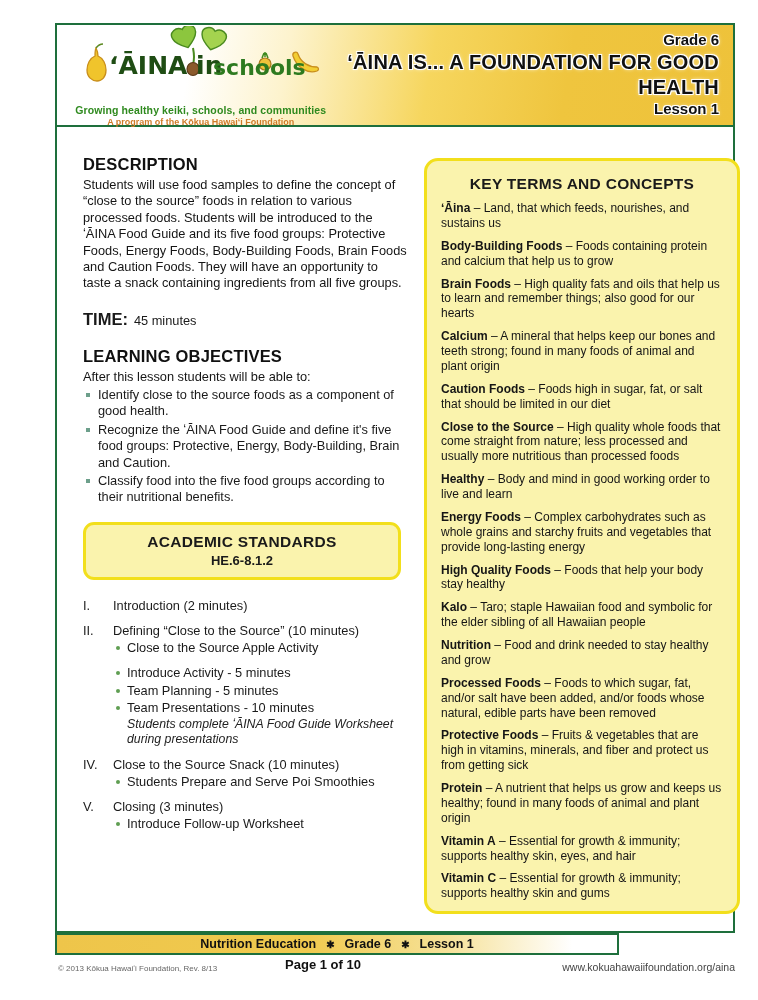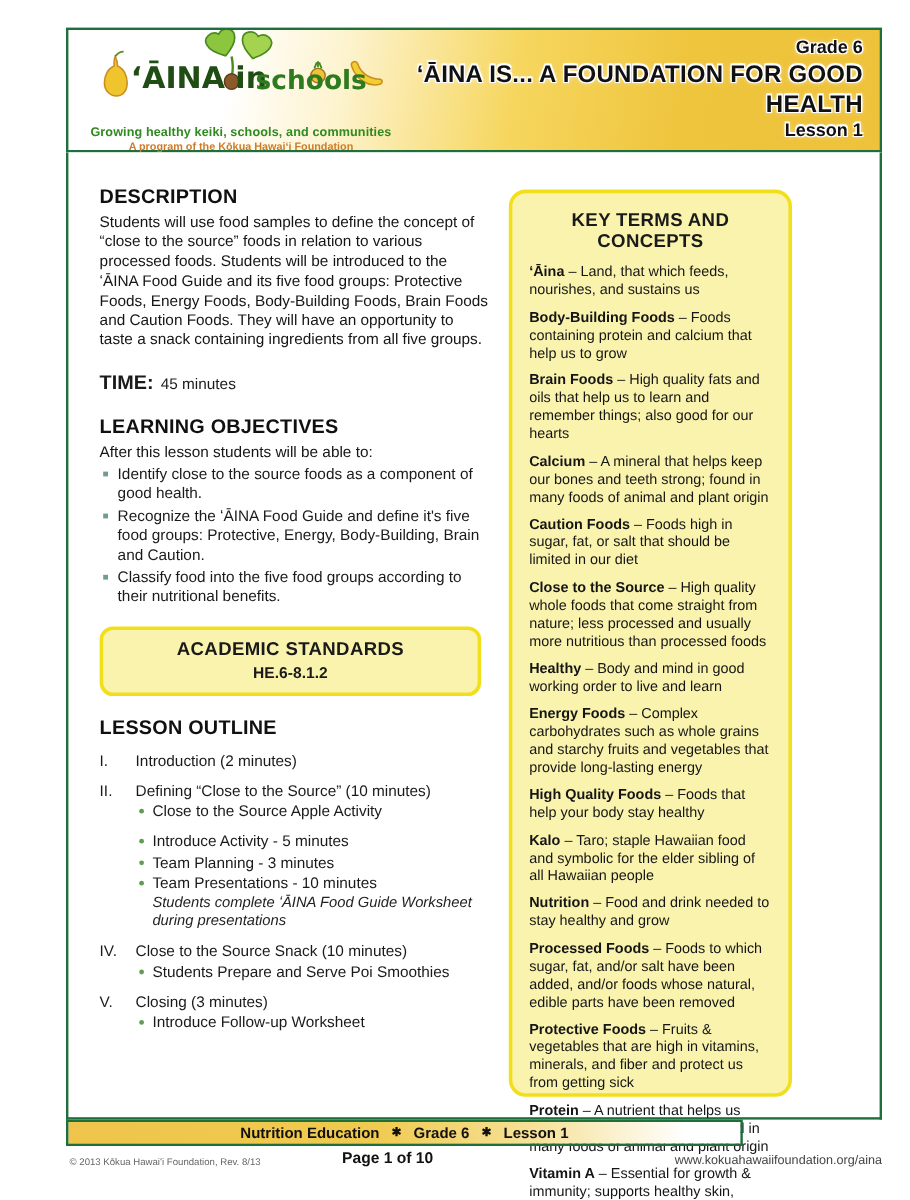--- a/index.html
+++ b/index.html
@@ -41,21 +41,21 @@
 
   .o-item{margin-top:9px;}
   .o-head{display:flex;font-size:12.8px;line-height:1.25;}
   .o-num{flex:0 0 30px;}
   .o-text{flex:1;}
   .o-sub{position:relative;margin-left:30px;padding-left:14px;font-size:12.8px;line-height:1.3;margin-top:1px;}
   .o-sub .dot{position:absolute;left:3px;top:6px;width:4px;height:4px;border-radius:50%;background:#5f9e52;}
   .o-note{margin-left:44px;font-size:12.3px;font-style:italic;line-height:1.25;color:#222;}
 
   
-  .key-terms{position:absolute;left:367px;top:31px;width:236px;height:756px;box-sizing:border-box;
+  .key-terms{position:absolute;left:367px;top:31px;width:316px;height:756px;box-sizing:border-box;
              background:#faf3ad;border:3px solid #f2df1c;border-radius:14px;
              padding:12px 14px 10px 14px;}
   .kt-title{text-align:center;font-size:15.5px;font-weight:700;letter-spacing:.3px;margin:2px 0 8px 0;}
   .term{font-size:12px;line-height:1.24;margin:0 0 8px 0;color:#151515;}
   .term b{font-weight:700;}
 
   
   .band{position:absolute;left:55px;top:933px;width:564px;height:22px;box-sizing:border-box;
         border:2px solid #1e6f3c;
         background:linear-gradient(to right,#eec54a 0%,#f0ca4f 45%,#f6e29a 70%,#ffffff 92%);
@@ -128,38 +128,37 @@
             <li>Classify food into the five food groups according to their nutritional benefits.</li>
           </ul>
       </div>
 
       <div class="standards-box">
         <div class="st-title">ACADEMIC STANDARDS</div>
         <div class="st-code">HE.6-8.1.2</div>
       </div>
 
       <div class="section">
-        <h2>LESSON OUTLINE</h2>
         <div>
             <div class="o-item">
               <div class="o-head">
                 <span class="o-num">I.</span>
                 <span class="o-text">Introduction (2 minutes)</span>
               </div>
             </div>
             <div class="o-item">
               <div class="o-head">
                 <span class="o-num">II.</span>
                 <span class="o-text">Defining “Close to the Source” (10 minutes)</span>
               </div>
               <div class="o-sub"><span class="dot"></span><span>Close to the Source Apple Activity</span></div>
             </div>
             <div class="o-item">
               <div class="o-sub"><span class="dot"></span><span>Introduce Activity - 5 minutes</span></div>
-              <div class="o-sub"><span class="dot"></span><span>Team Planning - 3 minutes</span></div>
+              <div class="o-sub"><span class="dot"></span><span>Team Planning - 5 minutes</span></div>
               <div class="o-sub"><span class="dot"></span><span>Team Presentations - 10 minutes</span></div>
               <div class="o-note">Students complete ʻĀINA Food Guide Worksheet during presentations</div>
             </div>
             <div class="o-item">
               <div class="o-head">
                 <span class="o-num">IV.</span>
                 <span class="o-text">Close to the Source Snack (10 minutes)</span>
               </div>
               <div class="o-sub"><span class="dot"></span><span>Students Prepare and Serve Poi Smoothies</span></div>
             </div>

